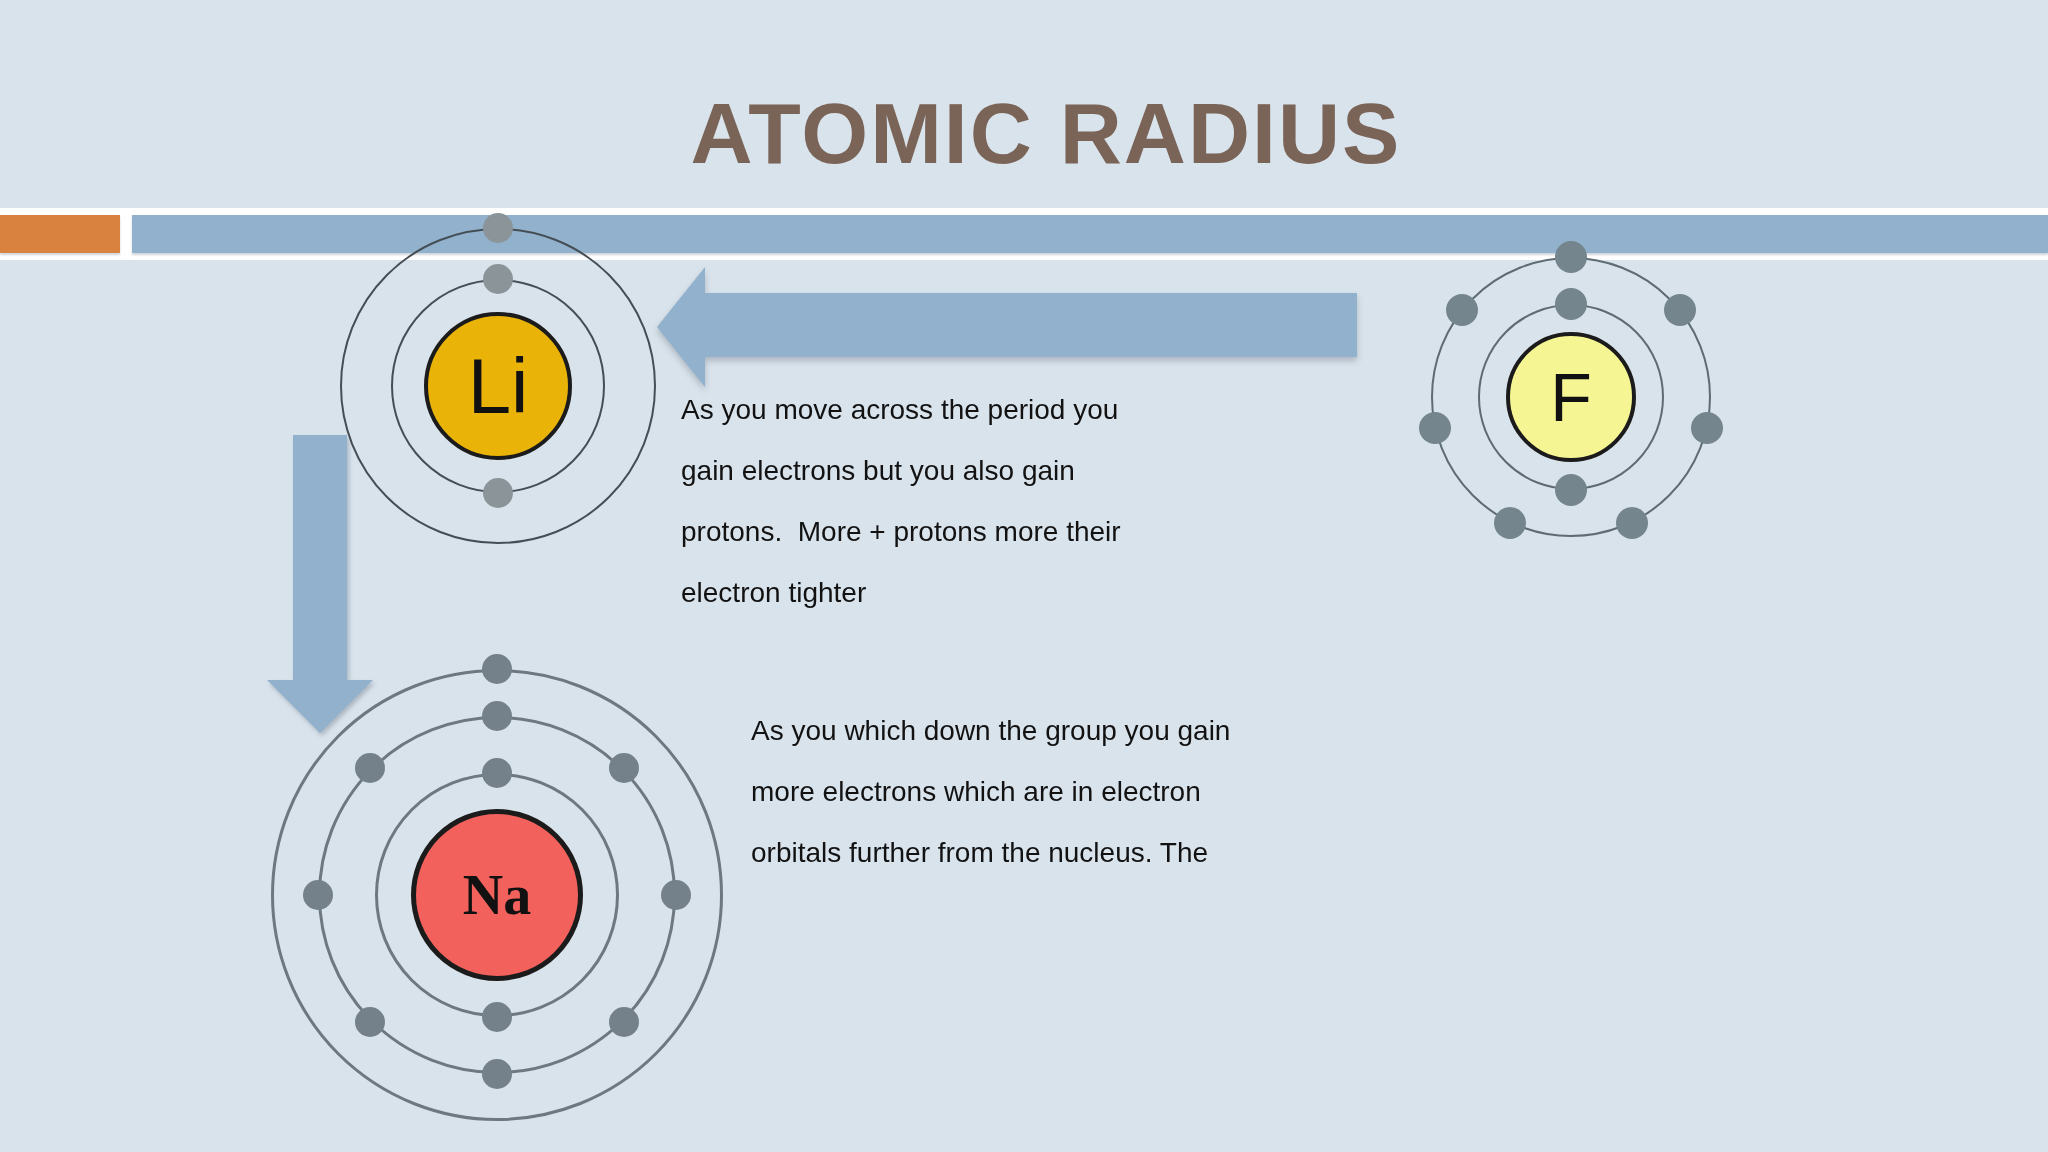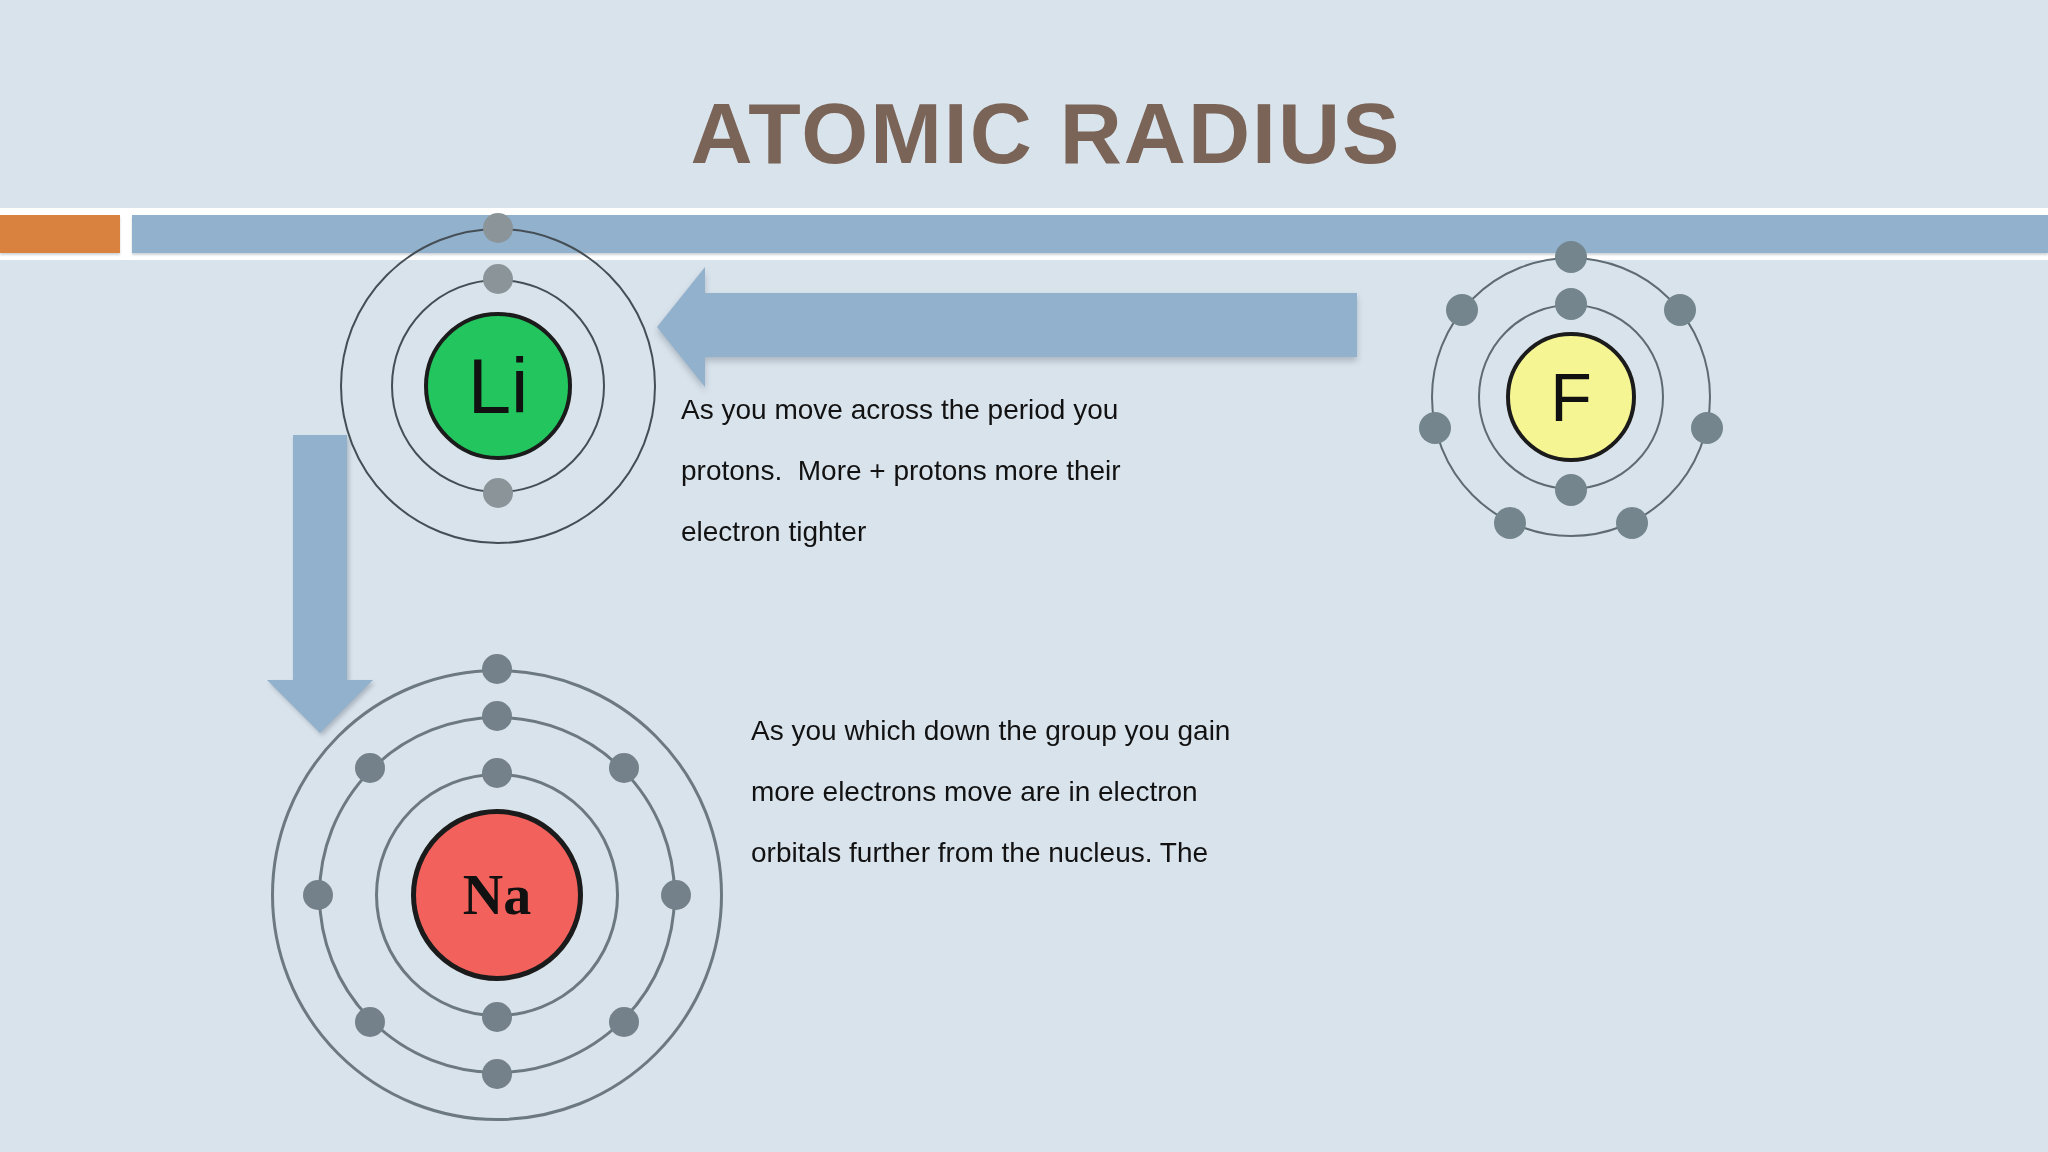--- a/index.html
+++ b/index.html
@@ -75,21 +75,21 @@
     <div class="ah"></div>
   </div>
 
   <div id="atom-layer">
       <div class="atom" style="left: 334px; top: 222px; width: 328px; height: 328px;">
         <div class="shell" style="left: 57px; top: 57px; width: 214px; height: 214px; border-color: rgb(69, 78, 85); border-width: 2px;"></div>
         <div class="shell" style="left: 6px; top: 6px; width: 316px; height: 316px; border-color: rgb(69, 78, 85); border-width: 2px;"></div>
         <div class="electron" style="left: 149px; top: 42px; width: 30px; height: 30px; background: rgb(139, 149, 153);"></div>
         <div class="electron" style="left: 149px; top: 256px; width: 30px; height: 30px; background: rgb(139, 149, 153);"></div>
         <div class="electron" style="left: 149px; top: -9px; width: 30px; height: 30px; background: rgb(139, 149, 153);"></div>
-        <div class="nucleus" style="left: 90px; top: 90px; width: 148px; height: 148px; background: #22c55e; border-width: 4px;">
+        <div class="nucleus" style="left: 90px; top: 90px; width: 148px; height: 148px; background: #eab308; border-width: 4px;">
           <span class="symbol" style="font-size: 78px;">Li</span>
         </div>
       </div>
       <div class="atom" style="left: 1425px; top: 251px; width: 292px; height: 292px;">
         <div class="shell" style="left: 53px; top: 53px; width: 186px; height: 186px; border-color: rgb(94, 107, 115); border-width: 2px;"></div>
         <div class="shell" style="left: 6px; top: 6px; width: 280px; height: 280px; border-color: rgb(94, 107, 115); border-width: 2px;"></div>
         <div class="electron" style="left: 130px; top: 37px; width: 32px; height: 32px; background: rgb(116, 133, 142);"></div>
         <div class="electron" style="left: 130px; top: 223px; width: 32px; height: 32px; background: rgb(116, 133, 142);"></div>
         <div class="electron" style="left: 130px; top: -10px; width: 32px; height: 32px; background: rgb(116, 133, 142);"></div>
         <div class="electron" style="left: 20.5436px; top: 42.7114px; width: 32px; height: 32px; background: rgb(116, 133, 142);"></div>
@@ -118,23 +118,24 @@
         <div class="electron" style="left: 343.572px; top: 90.4279px; width: 30px; height: 30px; background: rgb(117, 129, 138);"></div>
         <div class="electron" style="left: 217px; top: -9px; width: 30px; height: 30px; background: rgb(117, 129, 138);"></div>
         <div class="nucleus" style="left: 146px; top: 146px; width: 172px; height: 172px; background: rgb(242, 97, 92); border-width: 5px;">
           <span class="symbol serif" style="font-size: 56px; text-align: center;">Na</span>
         </div>
       </div>
     </div>
 
   <div id="para-across" class="para">
       <div class="tline">As you move across the period you</div>
+      <div class="tline">gain electrons but you also gain</div>
       <div class="tline">protons.  More + protons more their</div>
       <div class="tline">electron tighter</div>
     </div>
 
   <div id="para-down" class="para">
       <div class="tline">As you which down the group you gain</div>
-      <div class="tline">more electrons move are in electron</div>
+      <div class="tline">more electrons which are in electron</div>
       <div class="tline">orbitals further from the nucleus. The</div>
     </div>
 
 </div>
 
 </body></html>

